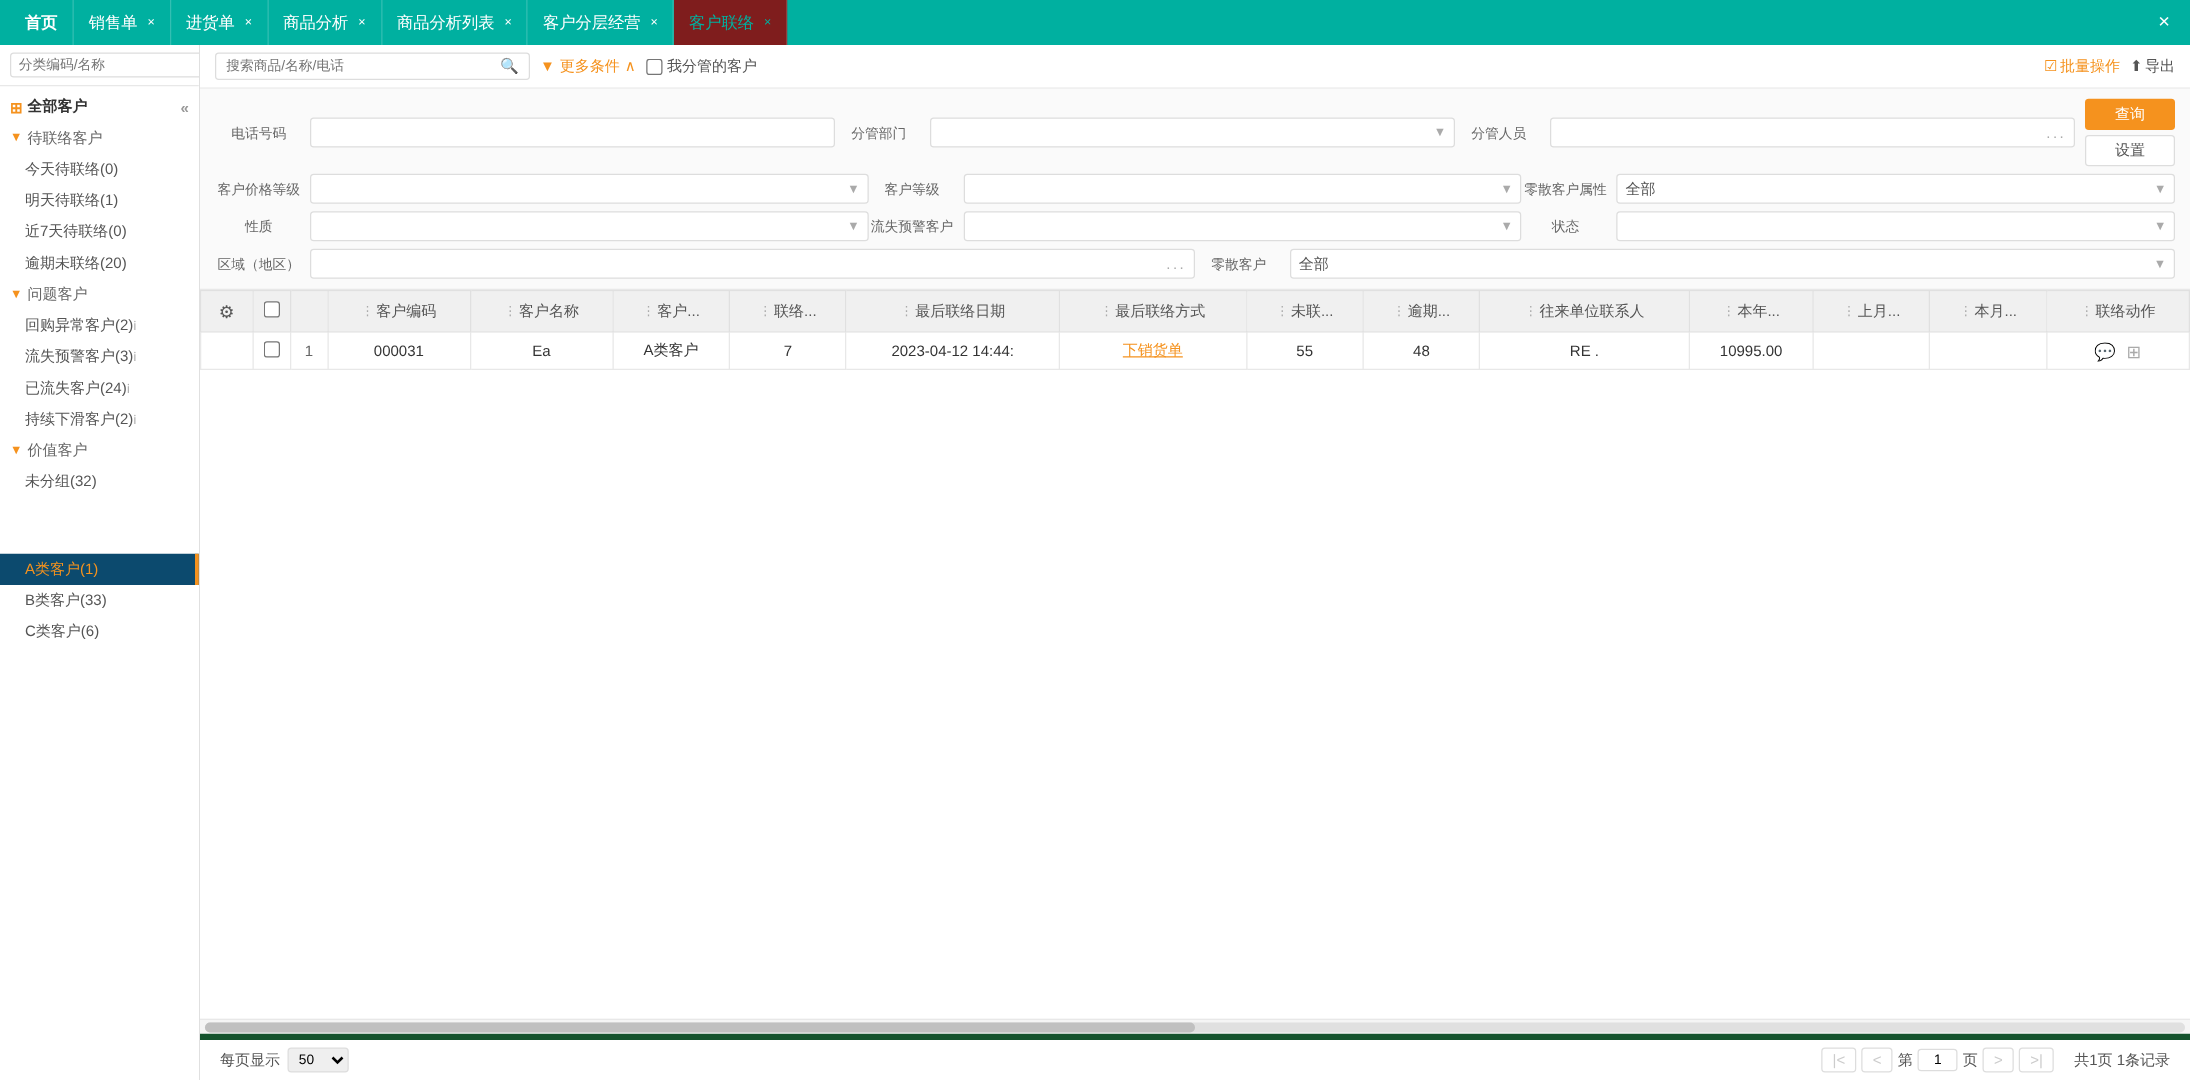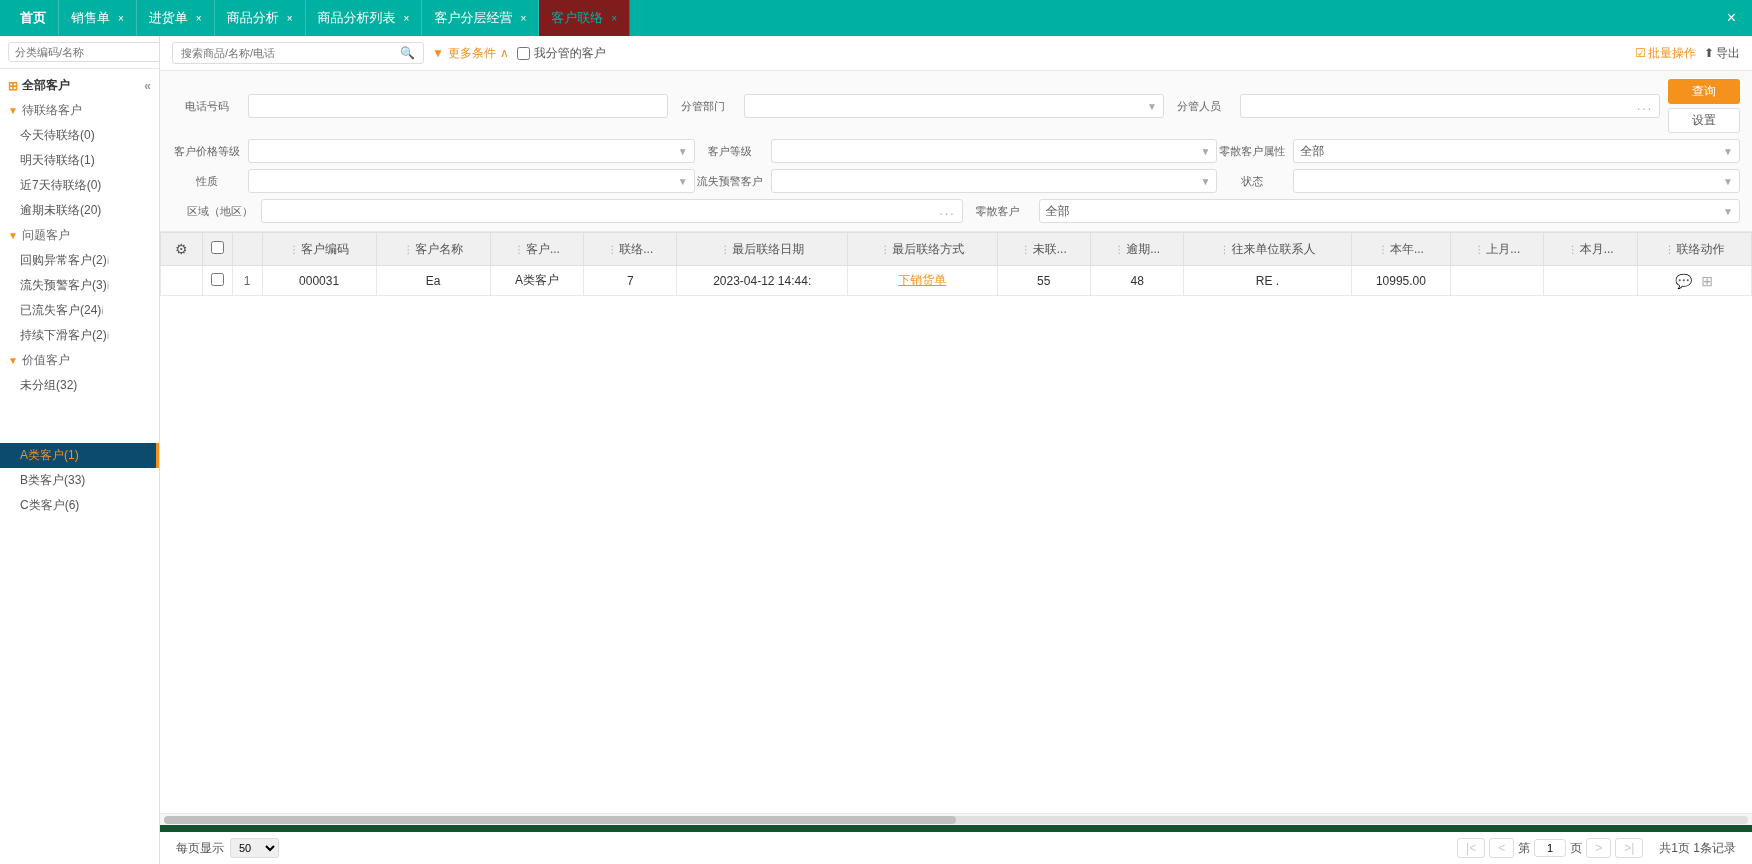--- a/index.html
+++ b/index.html
@@ -83,21 +83,21 @@
     .filter-mine input[type=checkbox] { cursor: pointer; }
     .toolbar-right { margin-left: auto; display: flex; align-items: center; gap: 8px; }
     .batch-op-btn { color: #f5921e; cursor: pointer; font-size: 11px; display: flex; align-items: center; gap: 2px; }
     .export-btn { color: #555; cursor: pointer; font-size: 11px; display: flex; align-items: center; gap: 2px; }
 
     
     .adv-filter {
       background: #fafafa; border-bottom: 1px solid #e8e8e8; padding: 8px 12px;
     }
     .filter-row { display: flex; align-items: center; gap: 0; margin-bottom: 6px; }
-    .filter-row:last-child { margin-bottom: 0; margin-left: 13px; }
+    .filter-row:last-child { margin-bottom: 0; }
     .filter-cell {
       display: flex; align-items: center; flex: 1; gap: 6px; min-width: 0;
     }
     .filter-label { color: #666; white-space: nowrap; min-width: 70px; text-align: center; font-size: 11px; }
     .filter-input {
       flex: 1; border: 1px solid #ddd; border-radius: 3px; padding: 3px 6px;
       font-size: 11px; outline: none; background: #fff; min-width: 0;
       display: flex; align-items: center; justify-content: space-between; cursor: pointer;
       height: 24px; color: #555;
     }
@@ -128,21 +128,21 @@
       white-space: nowrap; text-align: center;
     }
     .link-text { color: #f5921e; cursor: pointer; text-decoration: underline; }
     .row-actions { display: flex; align-items: center; justify-content: center; gap: 8px; }
     .action-icon { color: #aaa; cursor: pointer; font-size: 14px; }
     .gear-btn { background: none; border: none; cursor: pointer; color: #555; font-size: 14px; padding: 2px 6px; }
 
     
     .pagination {
       display: flex; align-items: center; justify-content: space-between;
-      padding: 6px 16px; border-top: 7px solid #14532d; background: #fff;
+      padding: 6px 16px; border-top: 5px solid #14532d; background: #fff;
       flex-shrink: 0;
     }
     .page-size-select {
       display: flex; align-items: center; gap: 6px; color: #555; font-size: 11px;
     }
     .page-size-select select {
       border: 1px solid #ddd; border-radius: 3px; padding: 2px 4px;
       font-size: 11px; outline: none; cursor: pointer;
     }
     .page-nav { display: flex; align-items: center; gap: 4px; color: #555; font-size: 11px; }

